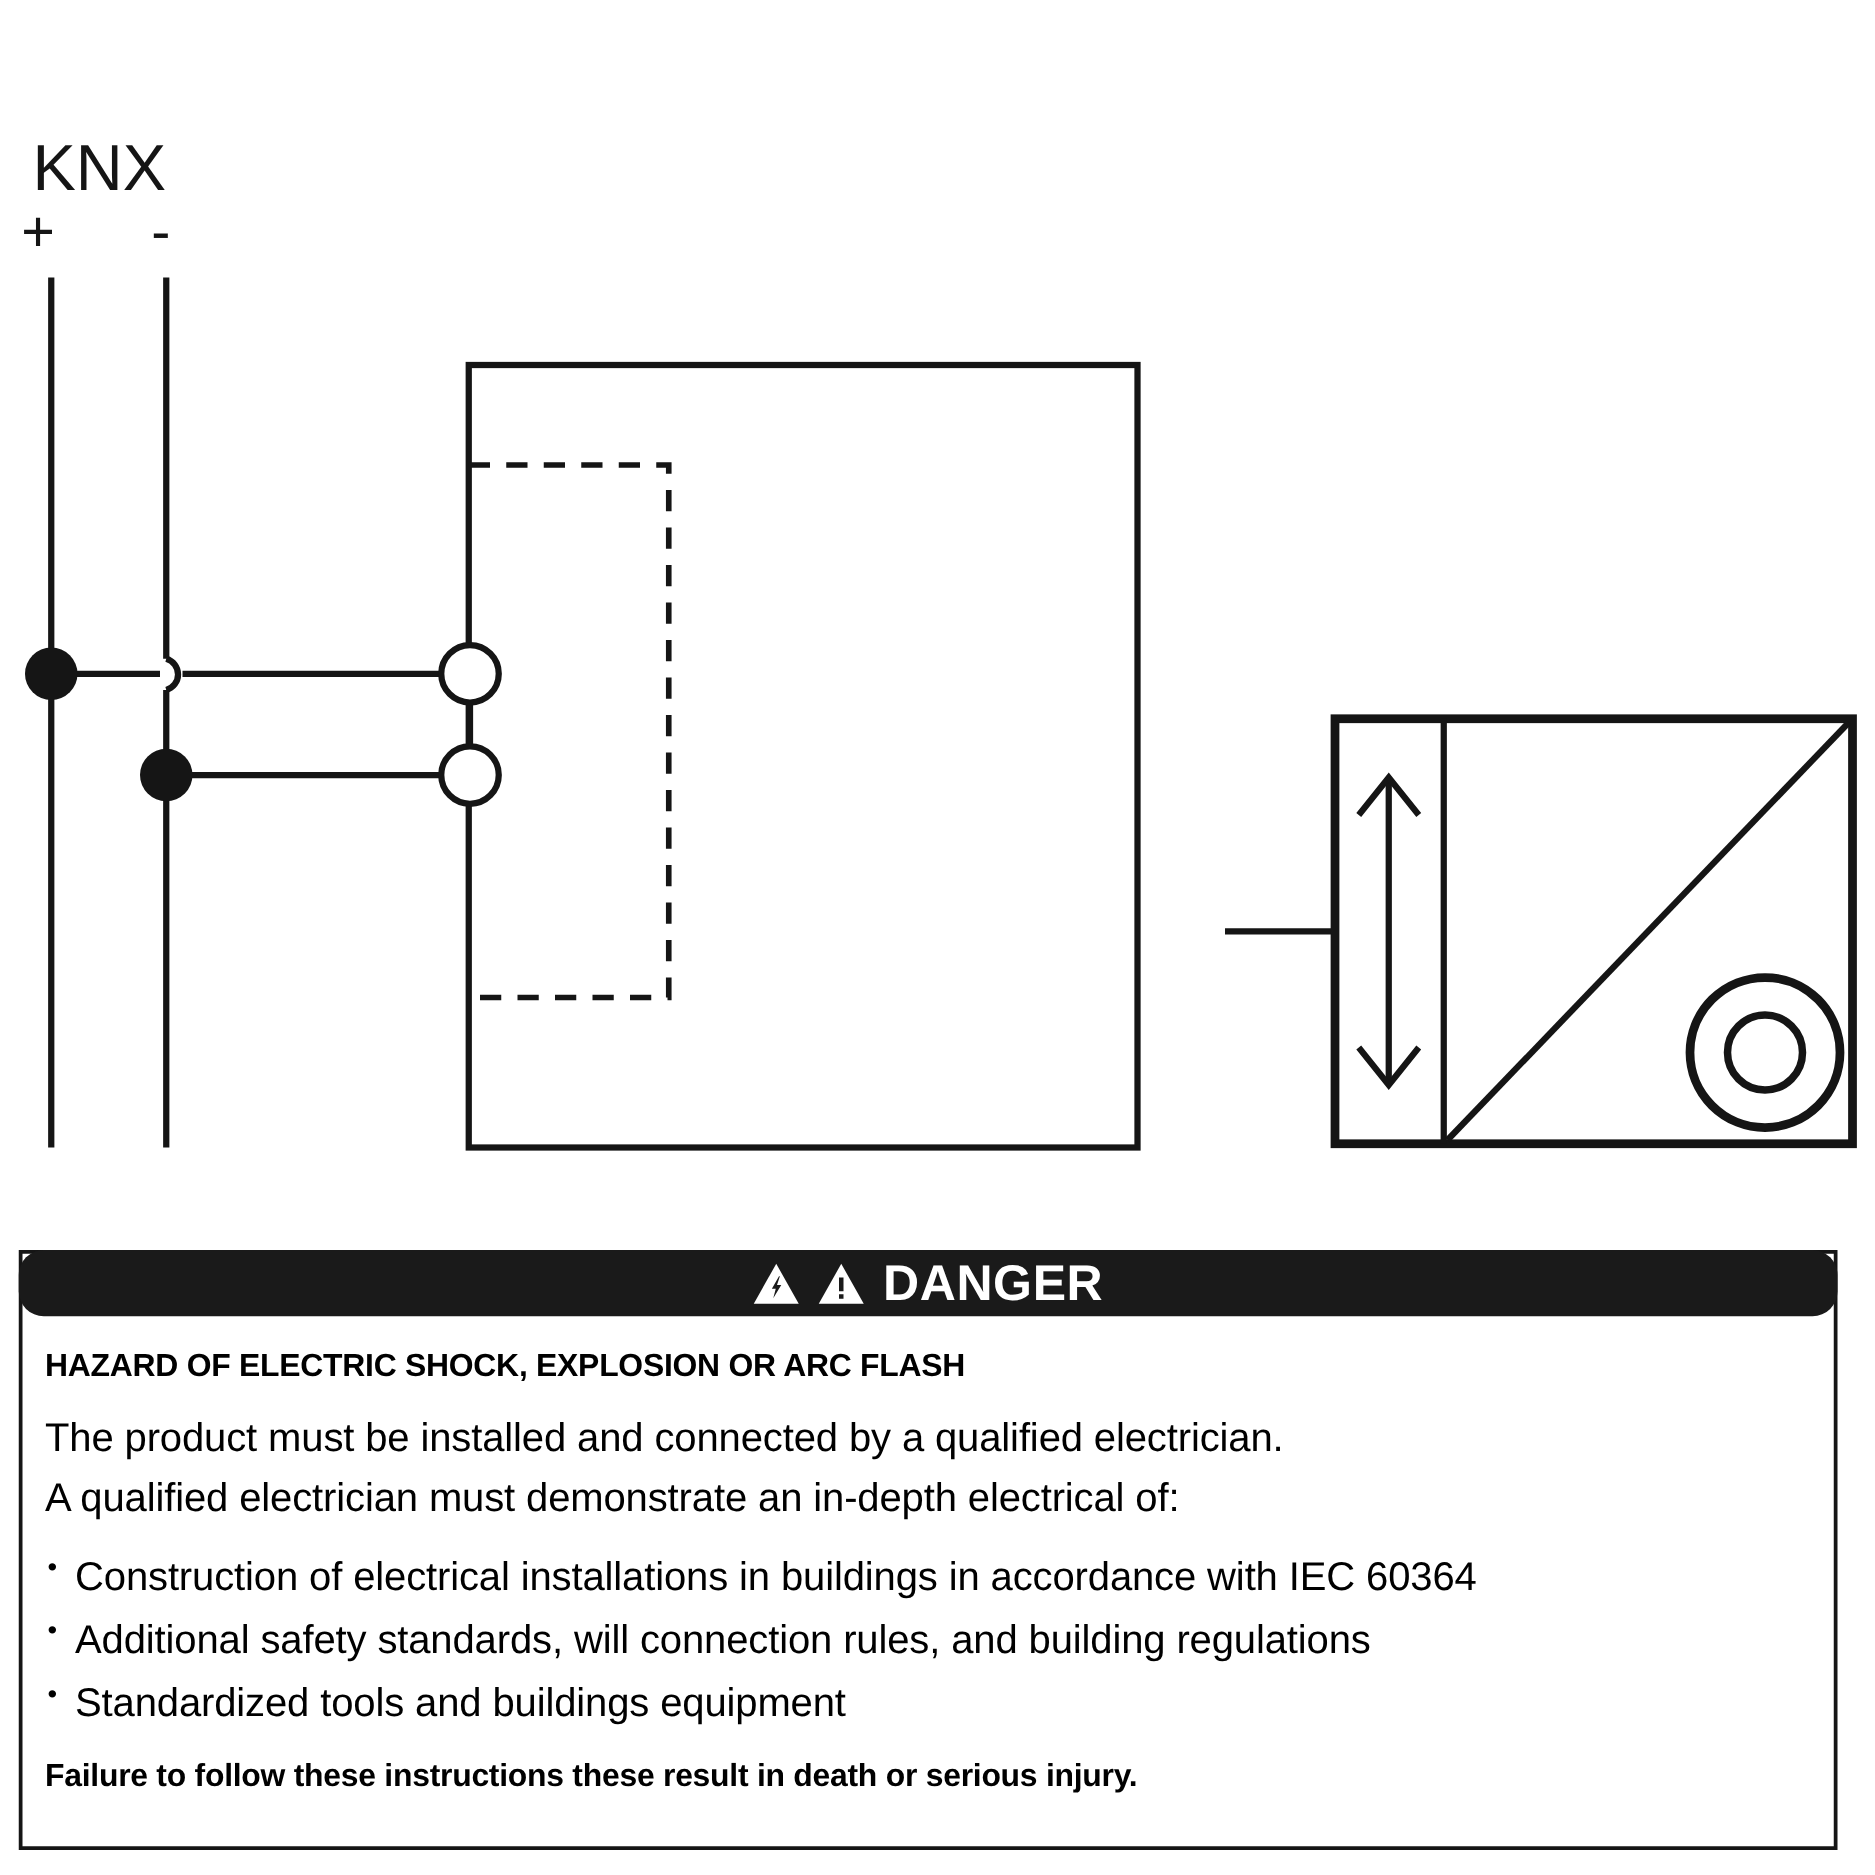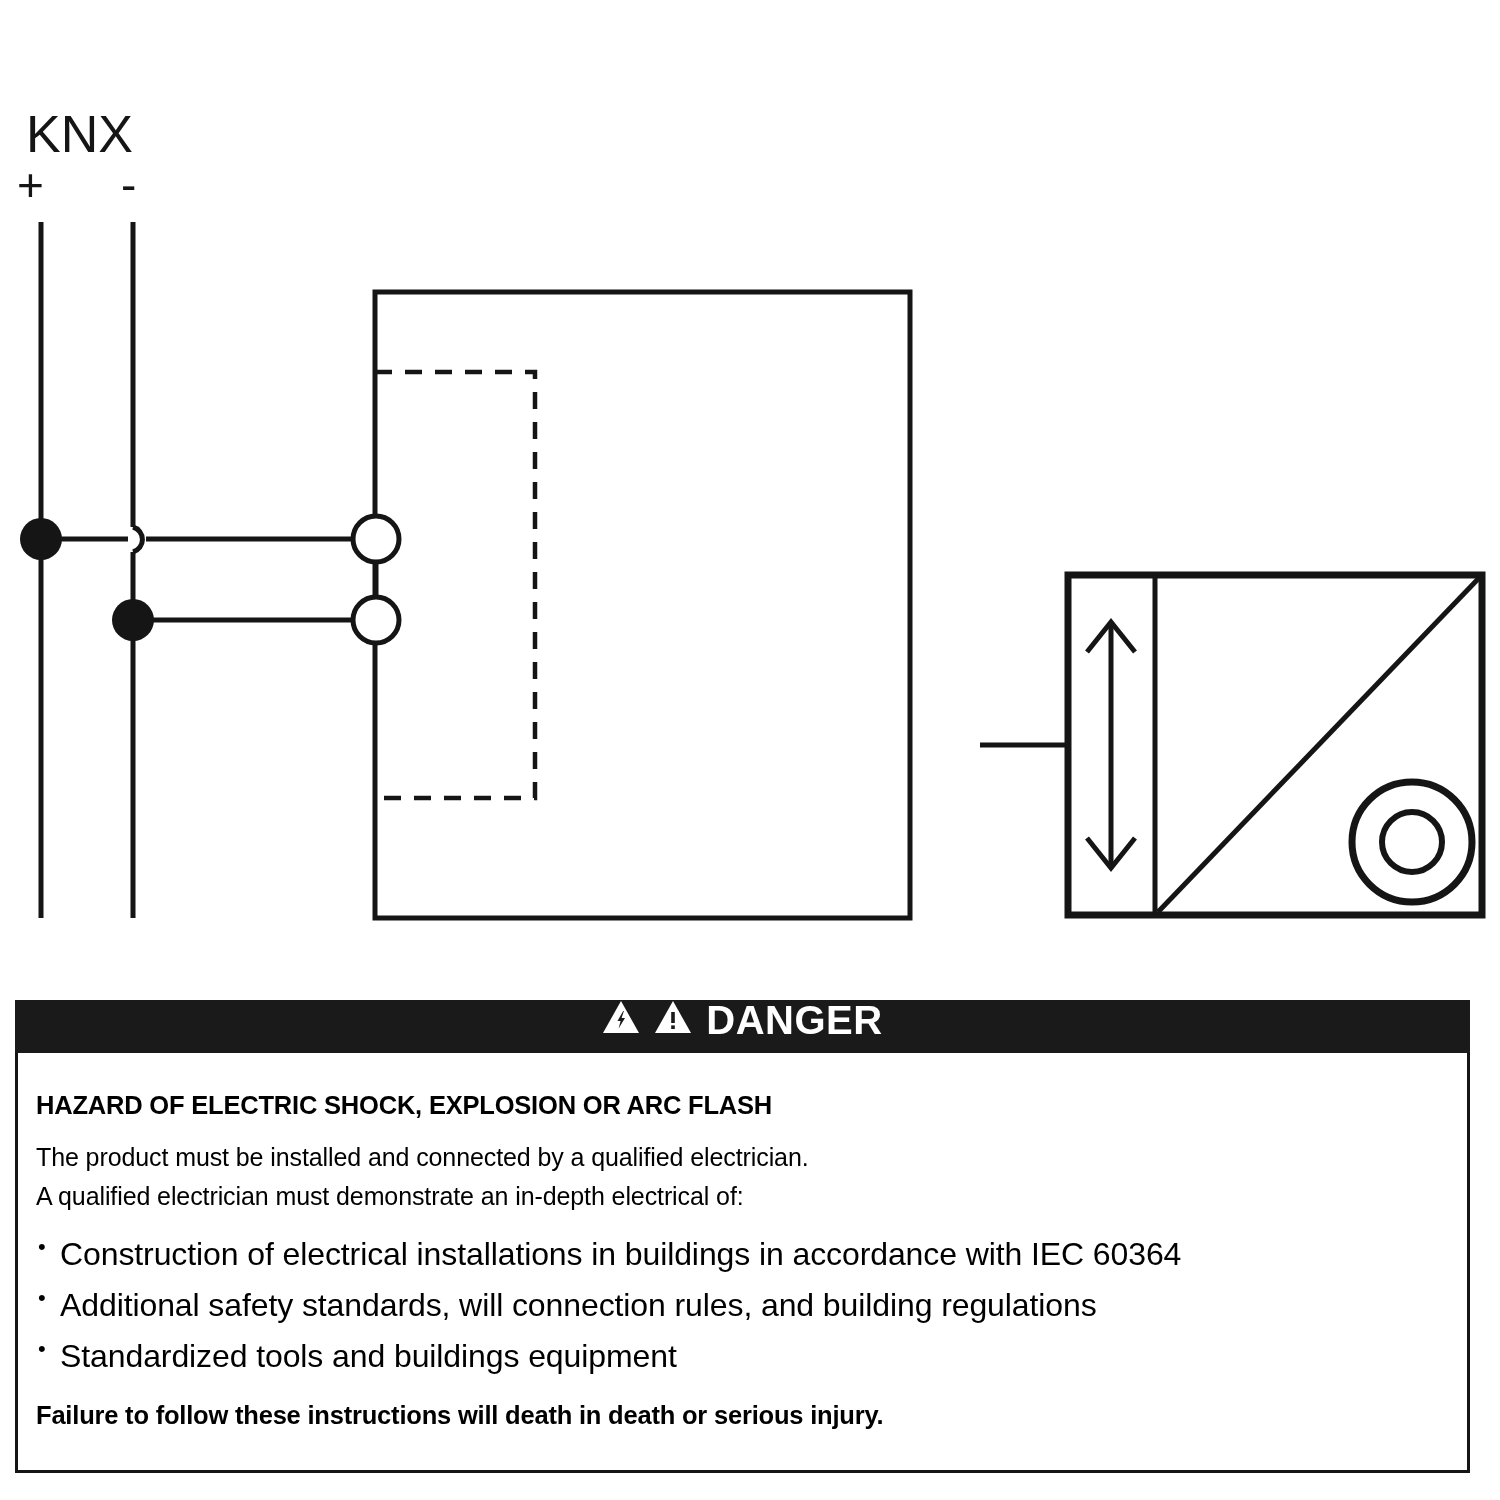--- a/index.html
+++ b/index.html
@@ -42,24 +42,25 @@
     top: 1000px;
     width: 1455px;
     box-sizing: border-box;
     border: 3px solid #151515;
     background: #ffffff;
   }
   #danger-header {
     background: #1a1a1a;
     height: 53px;
     display: flex;
-    align-items: flex-start;
+    align-items: center;
     justify-content: center;
     gap: 14px;
-    margin: -3px -3px 16px -3px;
+    margin: -3px -3px 4px -3px;
+    border-radius: 20px;
   }
   #danger-header .hdr-title {
     color: #ffffff;
     font-size: 40px;
     font-weight: bold;
     letter-spacing: 0.5px;
     line-height: 1;
     font-family: "Liberation Sans", sans-serif;
   }
   .hazard-icon {
@@ -69,21 +70,21 @@
     padding: 22px 18px 40px 18px;
   }
   .danger-heading {
     font-size: 25.5px;
     font-weight: bold;
     letter-spacing: -0.2px;
     margin: 0 0 22px 0;
     line-height: 1.1;
   }
   .danger-para {
-    font-size: 25px;
+    font-size: 32px;
     letter-spacing: -0.1px;
     margin: 0 0 6px 0;
     line-height: 1.32;
   }
   .danger-list {
     list-style: none;
     margin: 20px 0 18px 0;
     padding: 0;
   }
   .danger-list li {
@@ -187,18 +188,18 @@
 
       <p class="danger-para">The product must be installed and connected by a qualified electrician.</p>
       <p class="danger-para">A qualified electrician must demonstrate an in-depth electrical of:</p>
 
       <ul class="danger-list">
         <li>Construction of electrical installations in buildings in accordance with IEC 60364</li>
         <li>Additional safety standards, will connection rules, and building regulations</li>
         <li>Standardized tools and buildings equipment</li>
       </ul>
 
-      <p class="danger-footer">Failure to follow these instructions will death in death or serious injury.</p>
+      <p class="danger-footer">Failure to follow these instructions these result in death or serious injury.</p>
     </div>
 
   </section>
 
 </div>
 
 </body></html>

